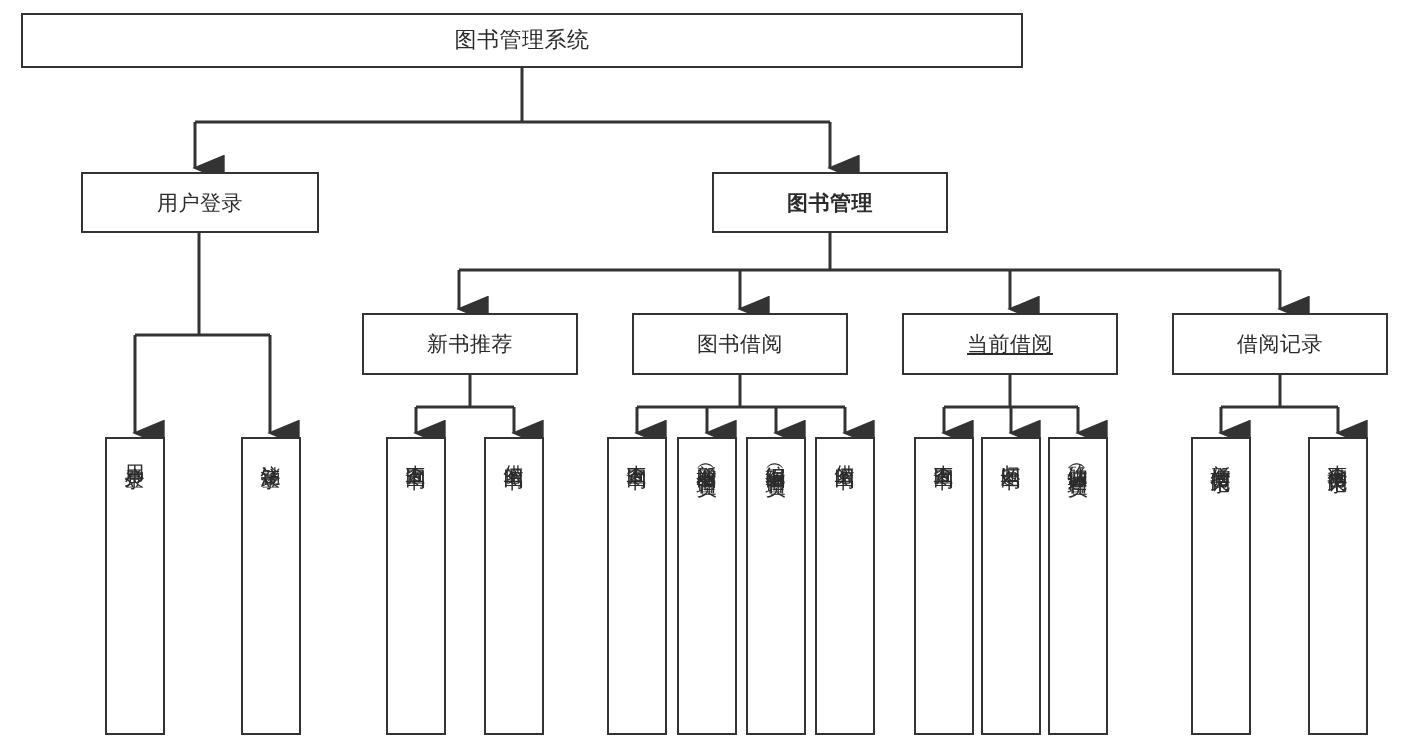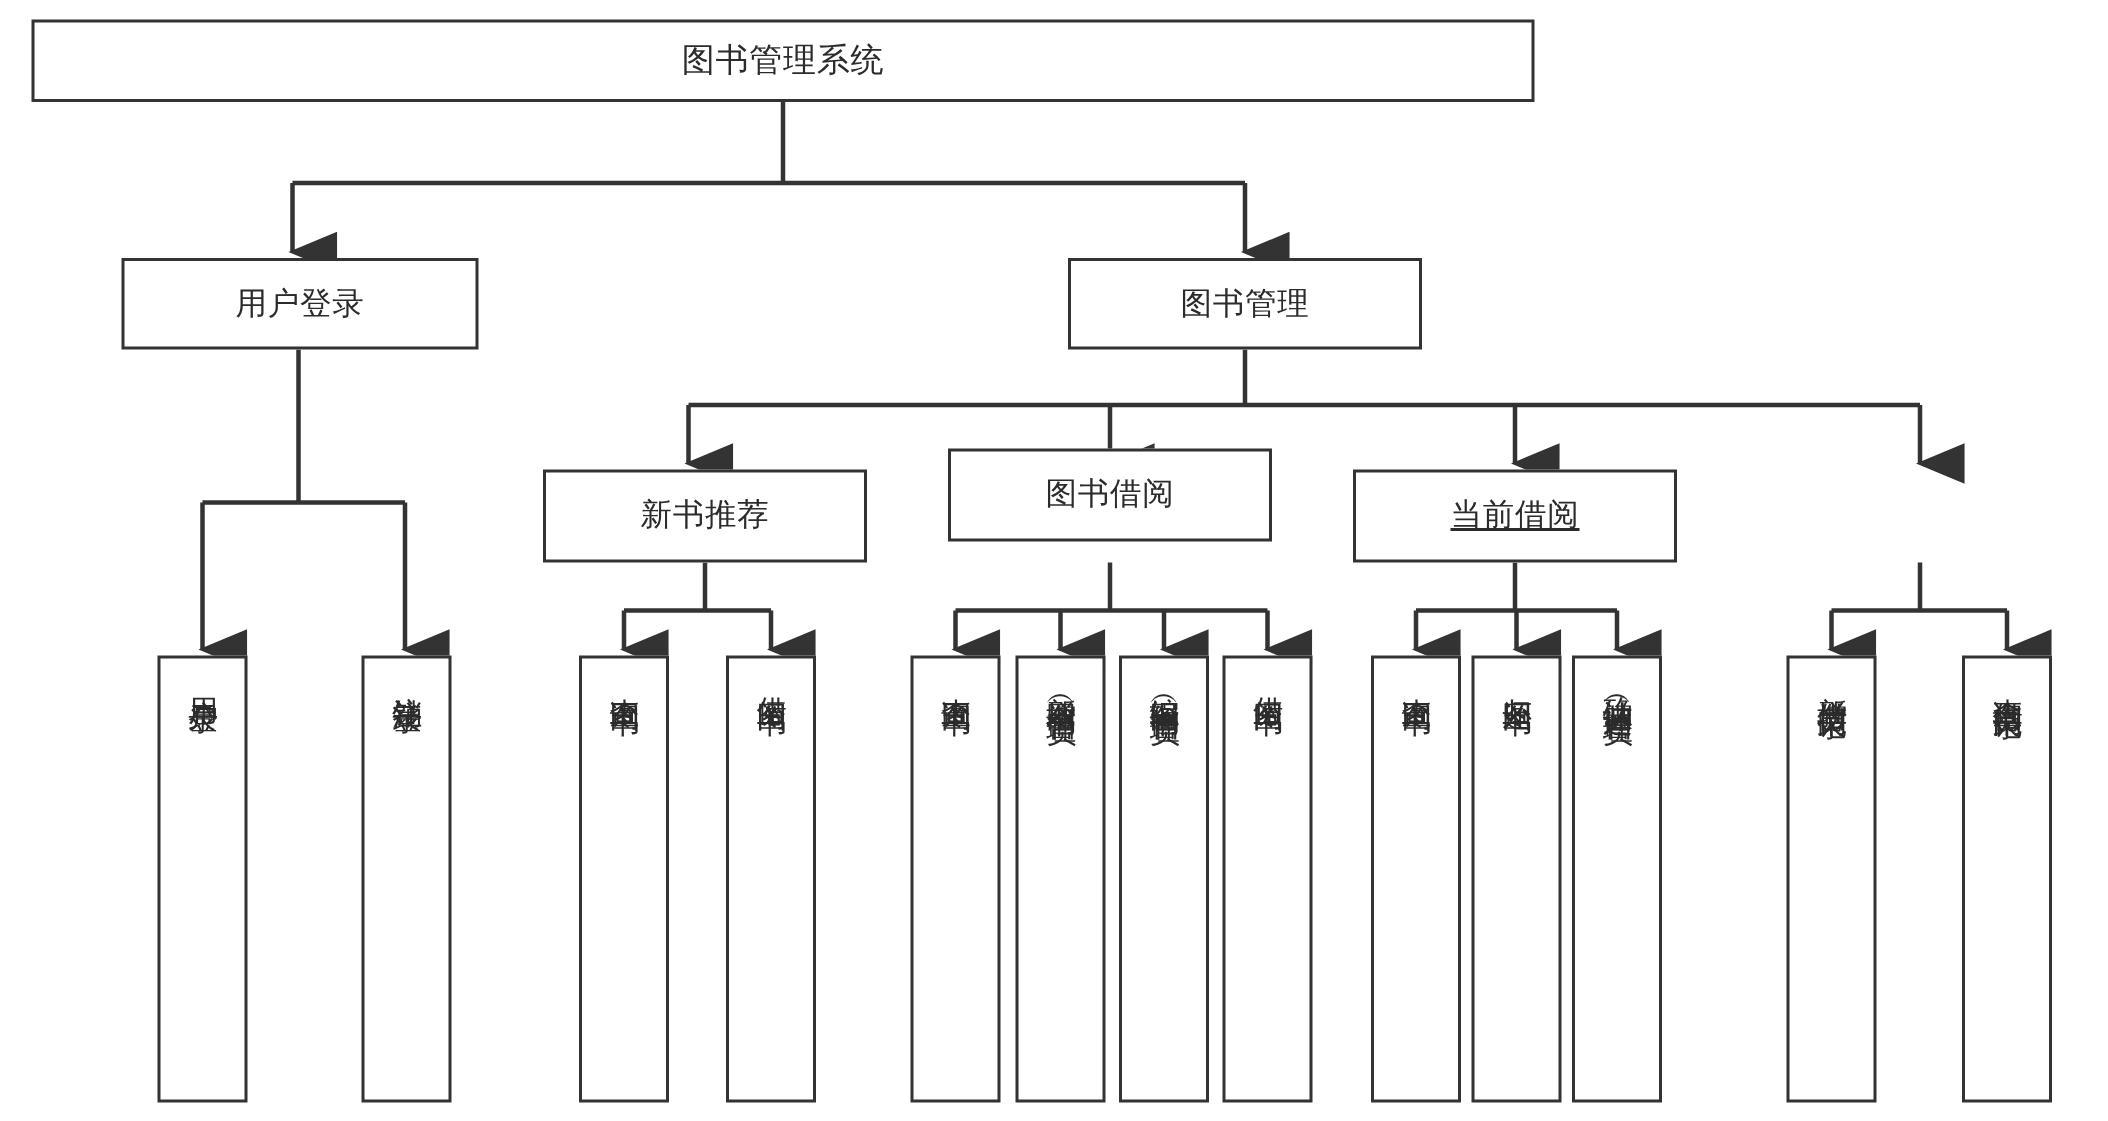--- a/index.html
+++ b/index.html
@@ -125,36 +125,39 @@
   </svg>
 
   <div class="node horiz root" style="left:21px;top:13px;width:1002px;height:55px;">
     <span class="label">图书管理系统</span>
   </div>
 
   <div class="node horiz" style="left:81px;top:172px;width:238px;height:61px;">
     <span class="label">用户登录</span>
   </div>
 
-  <div class="node horiz" style="left:712px;top:172px;width:236px;height:61px;">
+  <div class="node horiz" style="left:712px;top:172px;width:236px;height:61px;font-weight:bold;">
     <span class="label">图书管理</span>
   </div>
 
   <div class="node horiz" style="left:362px;top:313px;width:216px;height:62px;">
     <span class="label">新书推荐</span>
   </div>
 
-  <div class="node horiz" style="left:632px;top:299px;width:216px;height:62px;">
+  <div class="node horiz" style="left:632px;top:313px;width:216px;height:62px;">
     <span class="label">图书借阅</span>
   </div>
 
   <div class="node horiz" style="left:902px;top:313px;width:216px;height:62px;text-decoration:underline;">
     <span class="label">当前借阅</span>
   </div>
 
+  <div class="node horiz" style="left:1172px;top:313px;width:216px;height:62px;">
+    <span class="label">借阅记录</span>
+  </div>
 
   <div class="node vert" style="left:105px;top:437px;width:60px;height:298px;">
     <span class="label">用户登录</span>
   </div>
 
   <div class="node vert" style="left:241px;top:437px;width:60px;height:298px;">
     <span class="label">注销登录</span>
   </div>
 
   <div class="node vert" style="left:386px;top:437px;width:60px;height:298px;">

